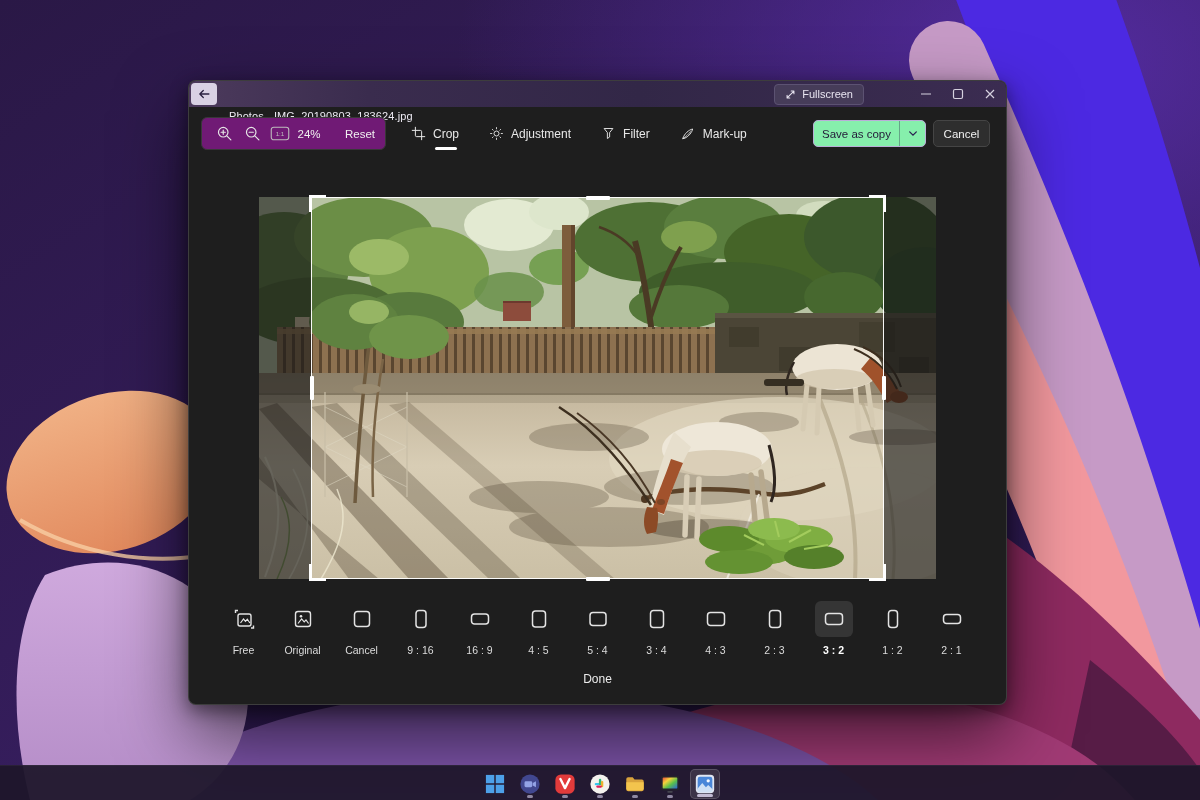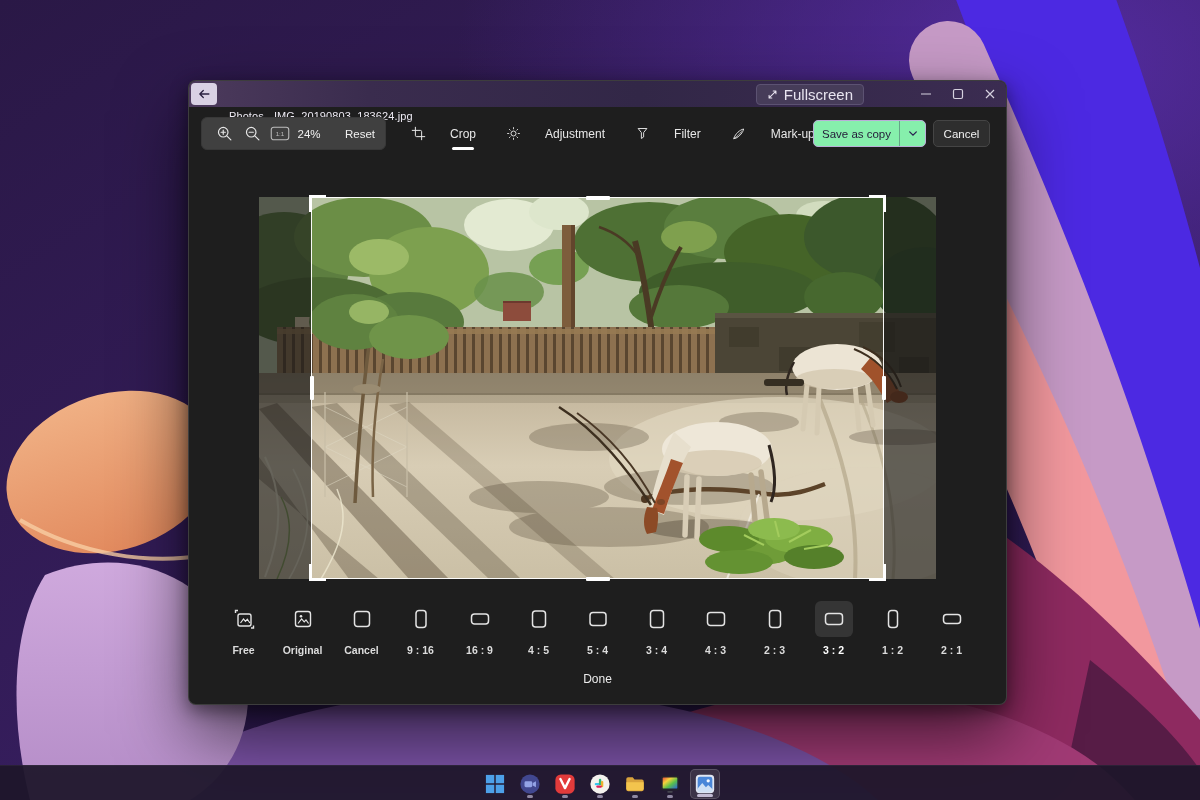--- a/index.html
+++ b/index.html
@@ -14,35 +14,35 @@
     box-shadow:0 30px 70px rgba(0,0,0,.6),0 6px 18px rgba(0,0,0,.45);}
   .titlebar{position:absolute;left:0;top:0;right:0;height:26px;
     background:linear-gradient(90deg,#4c3a5c 0%,#3a2c4e 22%,#322747 55%,#3b2c51 100%);
     display:flex;align-items:center;}
   .back-button{width:26px;height:22px;margin:2px 0 2px 2px;background:#d9d1e4;border-radius:4px;
     display:flex;align-items:center;justify-content:center;cursor:pointer;flex:0 0 auto;}
   .window-title{margin-left:12px;font-size:11px;color:#ece9f2;letter-spacing:.1px;margin-top:44px;}
   .caption-zone{position:absolute;right:0;top:0;height:26px;display:flex;align-items:center;}
   .fullscreen-button{height:19px;padding:0 10px;margin-right:46px;border-radius:4px;
     background:#463c59;border:1px solid #5c5272;display:flex;align-items:center;gap:6px;
-    color:#e8e4f0;font-size:15px;cursor:pointer;}
+    color:#e8e4f0;font-size:11px;cursor:pointer;}
   .cap-btn{width:32px;height:26px;display:flex;align-items:center;justify-content:center;color:#d6d1df;cursor:pointer;}
 
   
   .toolbar{position:absolute;left:0;top:36px;right:0;height:36px;}
   .zoom-group{position:absolute;left:12px;top:0;height:33px;width:185px;
-    background:#404040;border:1px solid #383838;border-radius:6px;
+    background:#701a75;border:1px solid #383838;border-radius:6px;
     display:flex;align-items:center;box-sizing:border-box;padding:0 8px;}
   .tool-btn{display:flex;align-items:center;justify-content:center;width:28px;height:26px;
     color:#e6e6e6;cursor:pointer;border-radius:4px;flex:0 0 auto;}
   .zoom-level{font-size:11.5px;color:#f0f0f0;min-width:30px;text-align:center;}
   .v-divider{width:1px;height:20px;background:#4a4a4a;margin:0 7px;}
   .reset-button{font-size:11.5px;color:#f0f0f0;padding:4px 7px;border-radius:4px;cursor:pointer;}
   .tabs{position:absolute;left:222px;top:0;height:33px;display:flex;align-items:center;gap:30px;}
-  .tab{display:flex;align-items:center;gap:24px;color:#e8e8e8;font-size:12px;cursor:pointer;}
+  .tab{display:flex;align-items:center;gap:7px;color:#e8e8e8;font-size:12px;cursor:pointer;}
   .tab-label{position:relative;}
   .tab.active .tab-label::after{content:'';position:absolute;left:50%;transform:translateX(-50%);
     bottom:-9px;width:22px;height:2.5px;background:#fff;border-radius:2px;}
   .save-split{position:absolute;right:80px;top:3px;height:27px;width:113px;display:flex;
     background:#86efac;border-radius:5px;overflow:hidden;border:1px solid #b9aed8;box-sizing:border-box;}
   .save-main{flex:1;display:flex;align-items:center;justify-content:center;
     font-size:11.5px;color:#231a38;cursor:pointer;}
   .save-drop{width:25px;display:flex;align-items:center;justify-content:center;
     border-left:1px solid rgba(40,28,70,.35);color:#2b2050;cursor:pointer;}
   .cancel-button{position:absolute;right:16px;top:3px;height:27px;width:57px;box-sizing:border-box;
@@ -65,21 +65,21 @@
   .h-t,.h-b{left:50%;margin-left:-12px;width:24px;height:4px;background:#fff;border-radius:1px;}
   .h-t{top:-2.5px;} .h-b{bottom:-2.5px;}
   .h-l,.h-r{top:50%;margin-top:-12px;width:4px;height:24px;background:#fff;border-radius:1px;}
   .h-l{left:-2.5px;} .h-r{right:-2.5px;}
 
   
   .aspect-bar{position:absolute;left:0;right:0;top:520px;display:flex;justify-content:center;}
   .ratio-item{width:59px;display:flex;flex-direction:column;align-items:center;cursor:pointer;}
   .icon-wrap{width:38px;height:36px;display:flex;align-items:center;justify-content:center;border-radius:6px;}
   .ratio-item.selected .icon-wrap{background:#353535;}
-  .ratio-label{margin-top:7px;font-size:10.5px;color:#dcdcdc;white-space:nowrap;font-weight:bold;}
+  .ratio-label{margin-top:7px;font-size:10.5px;color:#dcdcdc;white-space:nowrap;}
   .ratio-item.selected .ratio-label{color:#fff;font-weight:bold;}
   .glyph-free,.glyph-original{display:none;}
   .type-free [data-ratio-rect]{display:none;} .type-free .glyph-free{display:block;}
   .type-original [data-ratio-rect]{display:none;} .type-original .glyph-original{display:block;}
   .done-button{position:absolute;left:50%;transform:translateX(-50%);top:587px;
     font-size:12px;color:#ebebeb;padding:4px 14px;border-radius:4px;cursor:pointer;}
 
   
   .taskbar{position:absolute;left:0;top:765px;width:1200px;height:35px;
     background:rgba(30,22,43,.94);border-top:1px solid rgba(255,255,255,.05);

